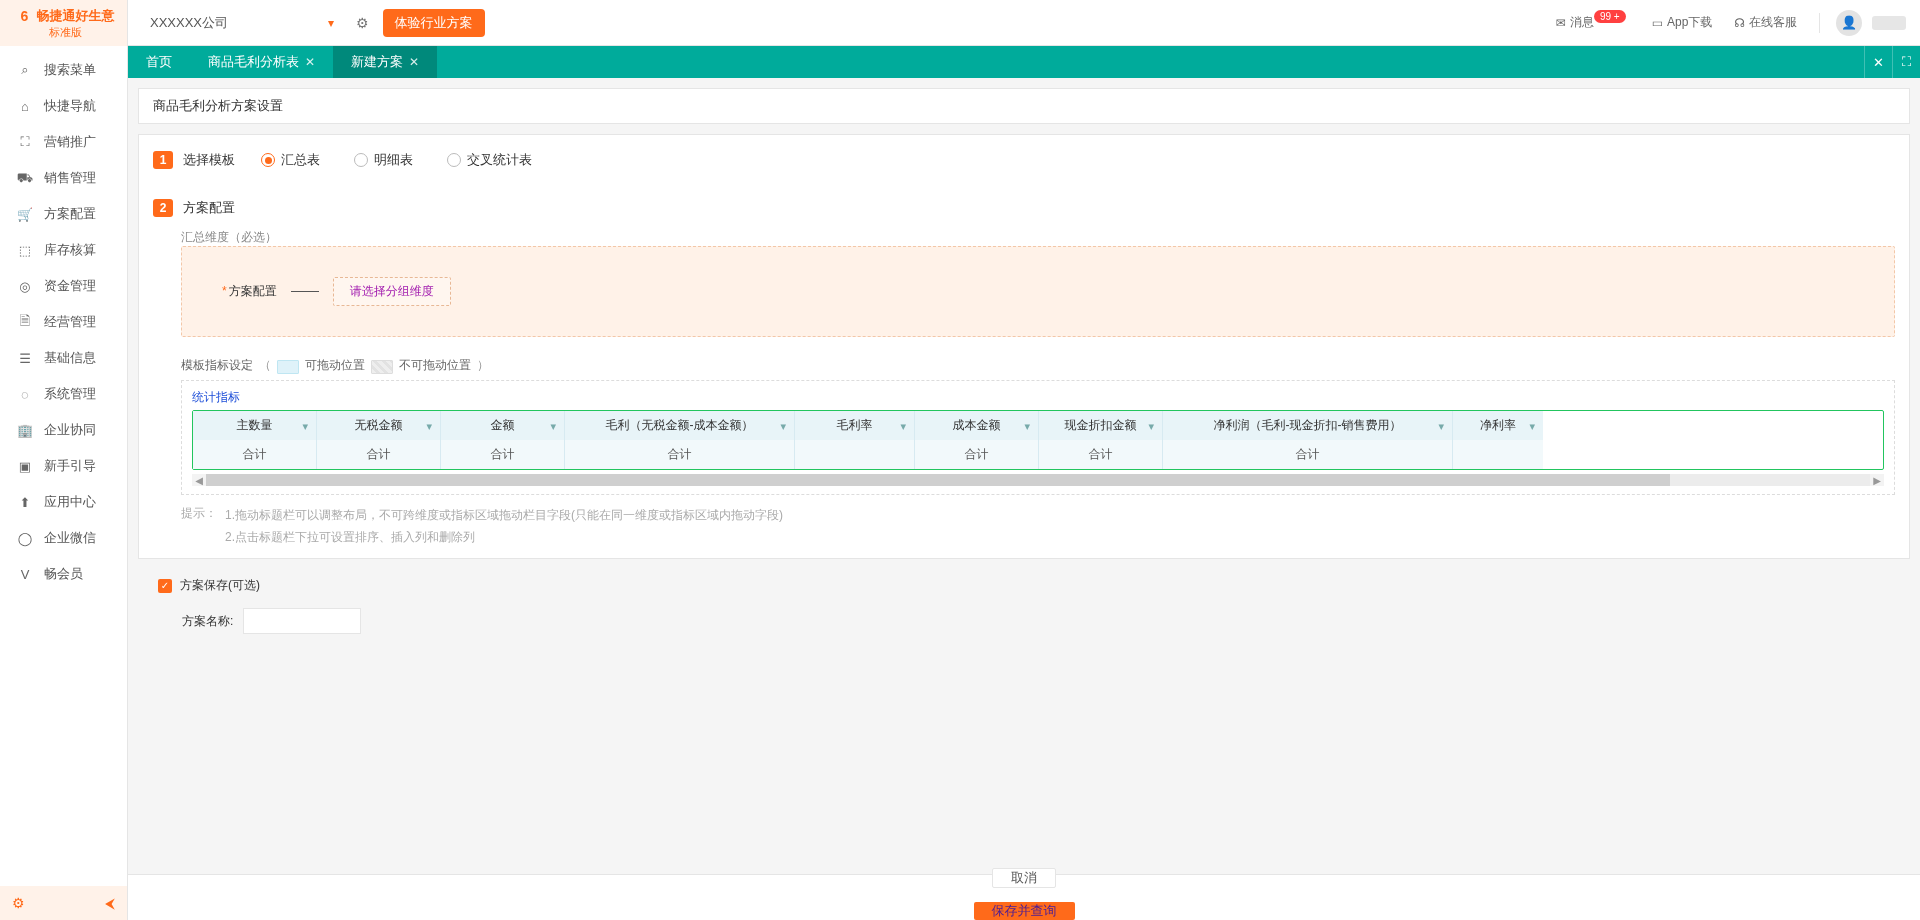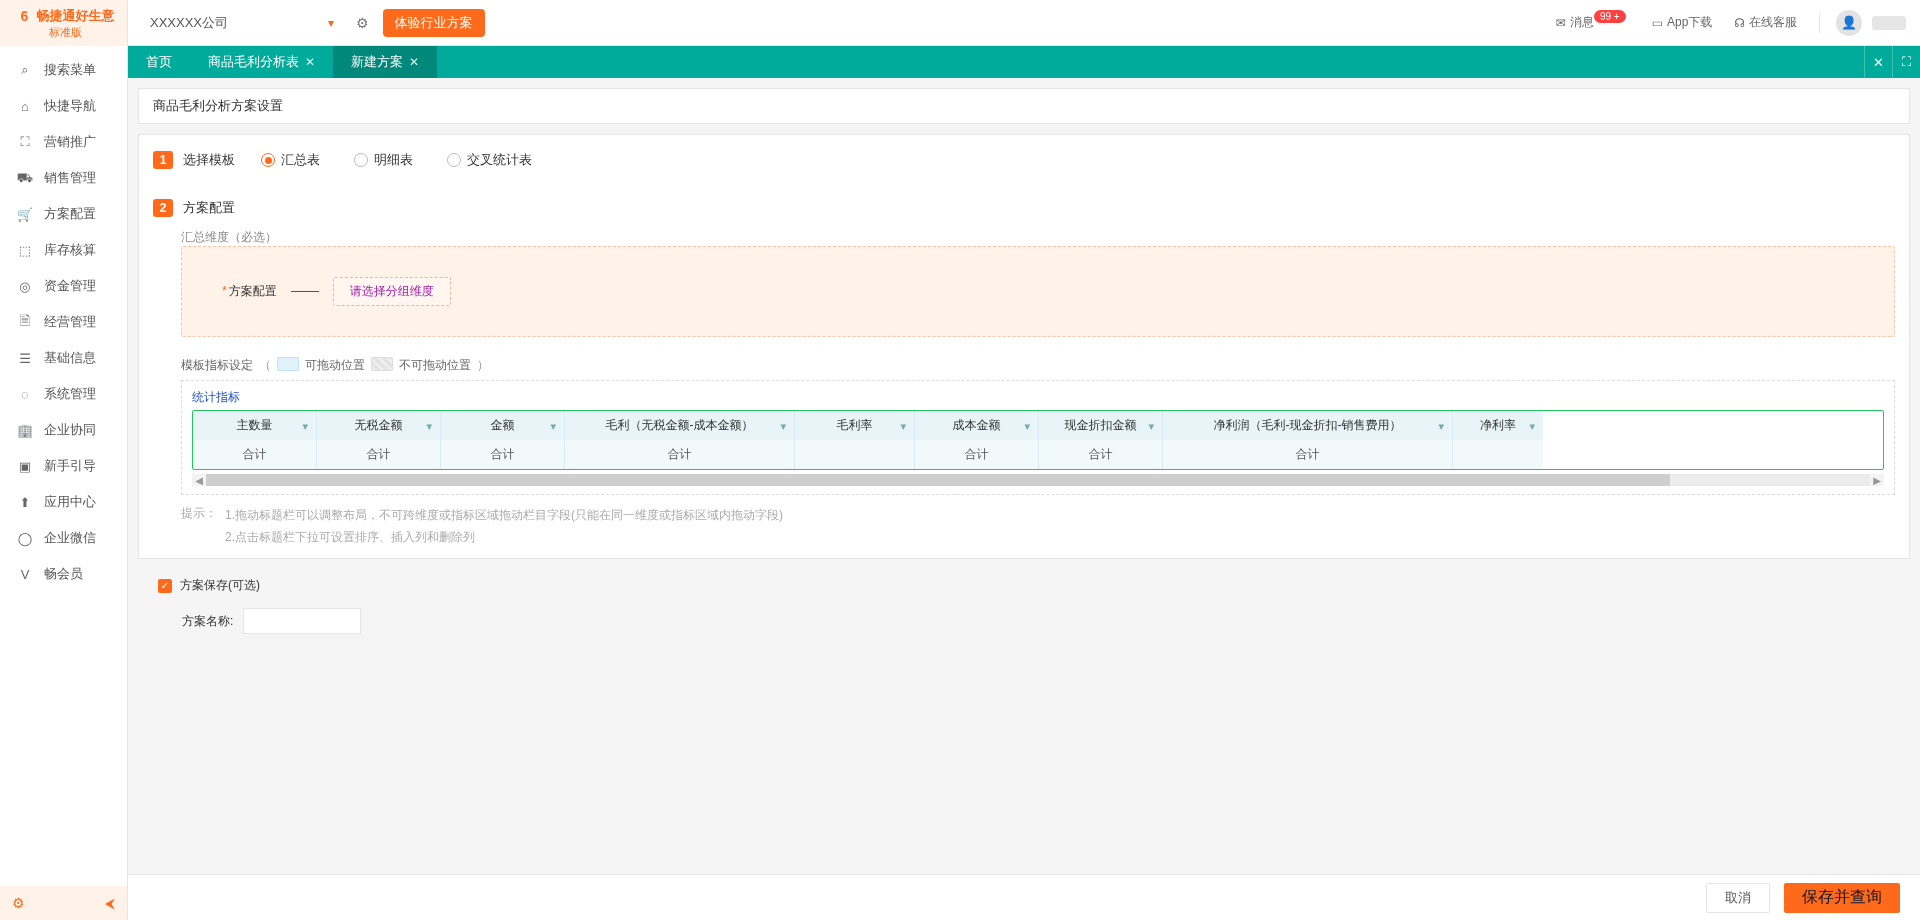--- a/index.html
+++ b/index.html
@@ -163,21 +163,21 @@
   .dim-line { display: flex; align-items: center; gap: 14px; }
   .dim-label { color: #333; font-size: 12px; }
   .dim-label .req { color: var(--orange); margin-right: 2px; }
   .dim-dash { width: 28px; height: 1px; background: #555; }
   .dim-placeholder {
     border: 1px dashed #e8b895; padding: 5px 16px; font-size: 12px;
     color: #a21caf; background: rgba(255,255,255,.3); border-radius: 2px;
   }
 
   
-  .legend { display: flex; align-items: flex-start; gap: 6px; color: #666; font-size: 12px; margin-top: 20px; }
+  .legend { display: flex; align-items: flex-end; gap: 6px; color: #666; font-size: 12px; margin-top: 20px; }
   .swatch { display:inline-block; width: 22px; height: 14px; border-radius: 1px; vertical-align: middle; }
   .swatch.drag { background: #dff2f9; border:1px solid #bfe6f2; }
   .swatch.nodrag { background: repeating-linear-gradient(45deg,#eee,#eee 3px,#e2e2e2 3px,#e2e2e2 6px); border:1px solid #ddd; }
   .paren { color:#999; }
 
   
   .metric-wrap {
     border: 1px dashed #dcdcdc; margin-top: 6px; padding: 8px 10px 8px 10px;
   }
   .metric-caption { color: #1d4ed8; font-size: 12px; margin-bottom: 4px; }
@@ -225,29 +225,29 @@
   }
   .name-row { display:flex; align-items:center; gap:10px; margin: 10px 0 4px 24px; font-size: 12px; }
   .name-row input {
     width: 118px; height: 26px; border:1px solid var(--border); padding: 0 6px;
   }
 
   
   .footer {
     height: 46px; background:#fff; border-top:1px solid var(--border);
     display:flex; align-items:center; justify-content:flex-end;
-    padding: 0 20px; gap: 14px;
+    padding: 0 20px; gap: 14px; flex-direction: column;
   }
   .btn-default {
     height: 30px; padding: 0 18px; background:#fff; border:1px solid var(--border);
     border-radius: 2px; color:#555; font-size:13px;
   }
   .btn-action {
     height: 30px; padding: 0 18px; background: var(--orange); border:none;
-    border-radius: 2px; color:#0f172a; font-size:16px;
+    border-radius: 2px; color:#4c1d95; font-size:13px;
   }
 </style>
 </head>
 <body>
 
 <div class="root">
 
   <div class="sidebar">
     <div class="logo-box">
       <div class="logo-line1">

